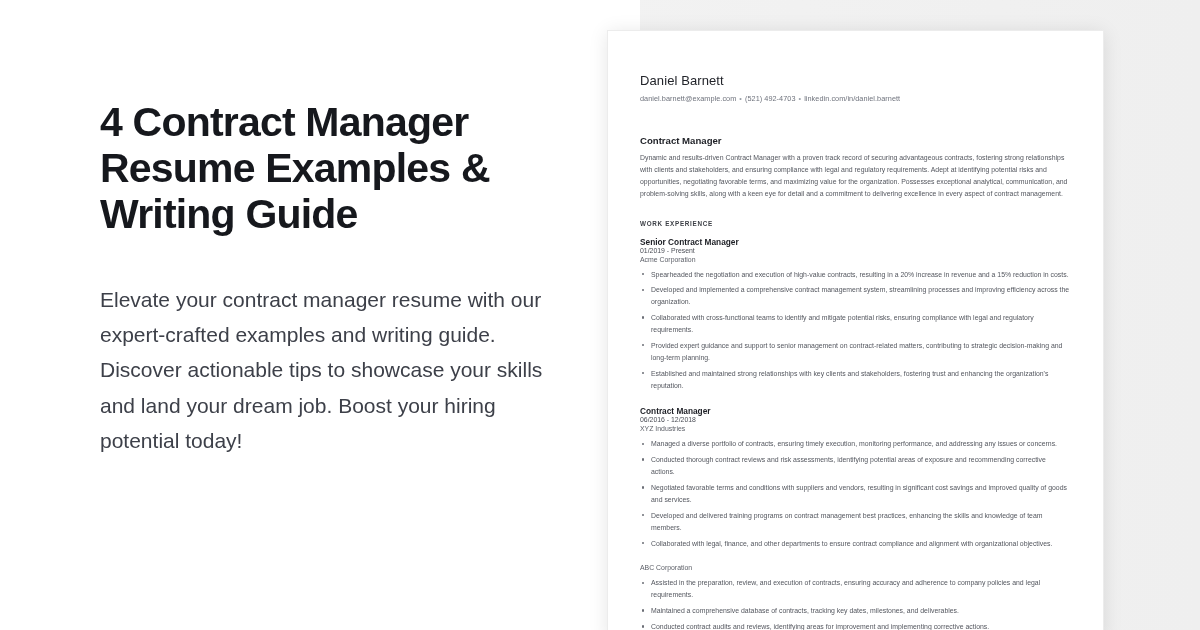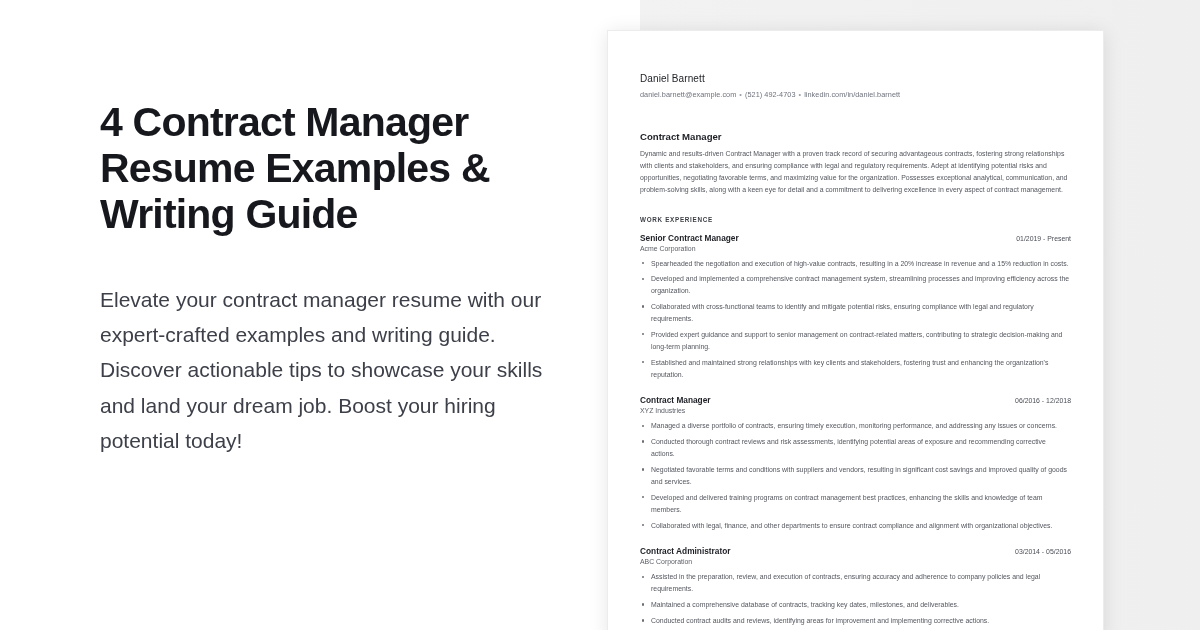--- a/index.html
+++ b/index.html
@@ -53,21 +53,21 @@
     background: #ffffff;
     box-shadow: 0 2px 18px rgba(0,0,0,0.10);
     border: 1px solid #ececec;
     overflow: hidden;
   }
   .resume-inner {
     padding: 42px 32px 0 32px;
     color: #2b2d33;
   }
   .r-name {
-    font-size: 10px;
+    font-size: 13px;
     font-weight: 400;
     color: #22242a;
     letter-spacing: 0.1px;
     margin-bottom: 6px;
   }
   .r-contact {
     font-size: 7.3px;
     color: #6e727c;
     letter-spacing: 0.05px;
     margin-bottom: 32px;
@@ -90,20 +90,21 @@
     font-weight: bold;
     letter-spacing: 0.7px;
     color: #3b3e45;
     margin-bottom: 10px;
   }
   .job { margin-bottom: 15px; }
   .job-head {
     display: flex;
     justify-content: space-between;
     align-items: baseline;
+    flex-direction: column;
   }
   .job-title {
     font-size: 8.3px;
     font-weight: bold;
     color: #1d1f25;
   }
   .job-dates {
     font-size: 6.9px;
     color: #4b4e56;
   }
@@ -182,24 +183,20 @@
         <ul class="bullets">
           <li>Managed a diverse portfolio of contracts, ensuring timely execution, monitoring performance, and addressing any issues or concerns.</li>
           <li>Conducted thorough contract reviews and risk assessments, identifying potential areas of exposure and recommending corrective actions.</li>
           <li>Negotiated favorable terms and conditions with suppliers and vendors, resulting in significant cost savings and improved quality of goods and services.</li>
           <li>Developed and delivered training programs on contract management best practices, enhancing the skills and knowledge of team members.</li>
           <li>Collaborated with legal, finance, and other departments to ensure contract compliance and alignment with organizational objectives.</li>
         </ul>
       </div>
 
       <div class="job">
-        <div class="job-head">
-          <span class="job-title">Contract Administrator</span>
-          <span class="job-dates">03/2014 - 05/2016</span>
-        </div>
         <div class="job-company">ABC Corporation</div>
         <ul class="bullets">
           <li>Assisted in the preparation, review, and execution of contracts, ensuring accuracy and adherence to company policies and legal requirements.</li>
           <li>Maintained a comprehensive database of contracts, tracking key dates, milestones, and deliverables.</li>
           <li>Conducted contract audits and reviews, identifying areas for improvement and implementing corrective actions.</li>
           <li>Provided administrative support to the contract management team, preparing reports, correspondence, and other documentation.</li>
         </ul>
       </div>
 
     </div>

